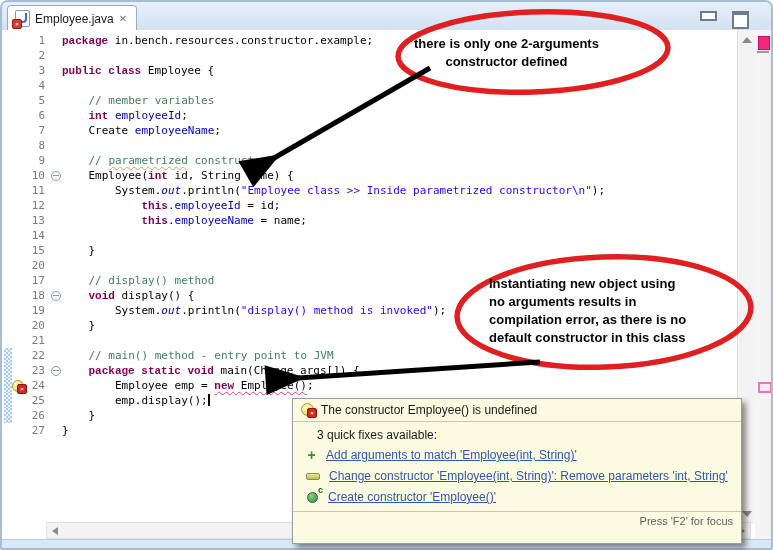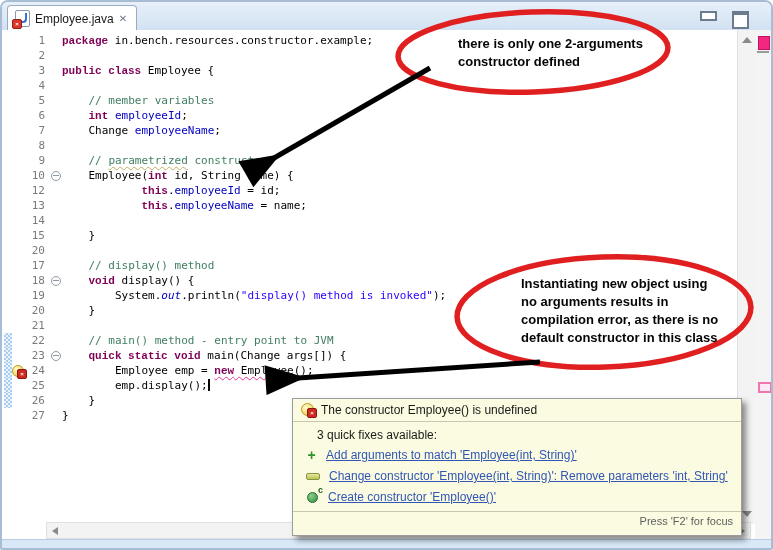--- a/index.html
+++ b/index.html
@@ -67,21 +67,21 @@
   .tooltip{position:absolute;left:292px;top:398px;width:448px;z-index:50;background:#fbfbe1;border:1px solid #9c9c9c;box-shadow:4px 4px 6px rgba(0,0,0,.45);font-size:12px;color:#1a1a1a;}
   .tt-header{display:flex;align-items:flex-start;gap:7px;padding:4px 8px;border-bottom:1px solid #c8c8b2;}
   .tt-bulb{position:relative;width:11px;height:11px;flex:none;border:1px solid #b99a1e;border-radius:50%;background:radial-gradient(circle at 35% 30%,#fffbd2,#ecc92e);}
   .tt-count{margin:6px 24px 2px;}
   .fix-row{display:flex;align-items:center;gap:8px;margin:6px 0 7px 12px;}
   .fix-link{color:#3156b5;text-decoration:underline;cursor:pointer;}
   .fx-plus{width:13px;text-align:center;color:#2f9331;font-weight:bold;font-size:14px;line-height:12px;}
   .fx-minus{width:12px;height:5px;background:linear-gradient(#e6e89a,#b9c355);border:1px solid #8a9440;border-radius:2px;margin:0 1px;}
   .fx-create{position:relative;width:9px;height:9px;border-radius:50%;background:radial-gradient(circle at 35% 30%,#8ecf8e,#2f8f3f);border:1px solid #1f6f2f;margin:0 2px;}
   .fx-create .sup-c{position:absolute;top:-7px;right:-6px;font-size:9px;font-weight:bold;color:#19641f;line-height:9px;}
-  .tt-footer{border-top:1px solid #c8c8b2;padding:3px 8px 8px;text-align:right;color:#5f5f5f;font-size:11px;}
+  .tt-footer{border-top:1px solid #c8c8b2;padding:3px 8px 16px;text-align:right;color:#5f5f5f;font-size:11px;}
 </style>
 </head>
 <body>
 
 <div id="frame">
 
   <div class="tabbar">
     <div class="tab">
       <span class="java-icon">
           <span class="mini-x">×</span>
@@ -135,21 +135,21 @@
           <span class="gut-ann"></span>
           <span class="gut-num">6</span>
           <span class="gut-fold"></span>
           <span class="code-text"><span class="pln">    </span><span class="kw">int</span><span class="pln"> </span><span class="fld">employeeId</span><span class="pln">;</span></span>
         </div>
         <div class="line-row">
           <span class="gut-diff"></span>
           <span class="gut-ann"></span>
           <span class="gut-num">7</span>
           <span class="gut-fold"></span>
-          <span class="code-text"><span class="pln">    Change </span><span class="fld">employeeName</span><span class="pln">;</span></span>
+          <span class="code-text"><span class="pln">    Create </span><span class="fld">employeeName</span><span class="pln">;</span></span>
         </div>
         <div class="line-row">
           <span class="gut-diff"></span>
           <span class="gut-ann"></span>
           <span class="gut-num">8</span>
           <span class="gut-fold"></span>
           <span class="code-text"></span>
         </div>
         <div class="line-row">
           <span class="gut-diff"></span>
@@ -163,20 +163,27 @@
           <span class="gut-ann"></span>
           <span class="gut-num">10</span>
           <span class="gut-fold">
             <span class="fold-circle"></span>
           </span>
           <span class="code-text"><span class="pln">    Employee(</span><span class="kw">int</span><span class="pln"> id, String name) {</span></span>
         </div>
         <div class="line-row">
           <span class="gut-diff"></span>
           <span class="gut-ann"></span>
+          <span class="gut-num">11</span>
+          <span class="gut-fold"></span>
+          <span class="code-text"><span class="pln">        System.</span><span class="fldi">out</span><span class="pln">.println(</span><span class="str">"Employee class &gt;&gt; Inside parametrized constructor\n"</span><span class="pln">);</span></span>
+        </div>
+        <div class="line-row">
+          <span class="gut-diff"></span>
+          <span class="gut-ann"></span>
           <span class="gut-num">12</span>
           <span class="gut-fold"></span>
           <span class="code-text"><span class="pln">            </span><span class="kw">this</span><span class="pln">.</span><span class="fld">employeeId</span><span class="pln"> = id;</span></span>
         </div>
         <div class="line-row">
           <span class="gut-diff"></span>
           <span class="gut-ann"></span>
           <span class="gut-num">13</span>
           <span class="gut-fold"></span>
           <span class="code-text"><span class="pln">            </span><span class="kw">this</span><span class="pln">.</span><span class="fld">employeeName</span><span class="pln"> = name;</span></span>
@@ -246,21 +253,21 @@
           <span class="gut-fold"></span>
           <span class="code-text"><span class="pln">    </span><span class="com">// main() method - entry point to JVM</span></span>
         </div>
         <div class="line-row">
           <span class="gut-diff hatched"></span>
           <span class="gut-ann"></span>
           <span class="gut-num">23</span>
           <span class="gut-fold">
             <span class="fold-circle"></span>
           </span>
-          <span class="code-text"><span class="pln">    </span><span class="kw">quick static void</span><span class="pln"> main(Change args[]) {</span></span>
+          <span class="code-text"><span class="pln">    </span><span class="kw">package static void</span><span class="pln"> main(Change args[]) {</span></span>
         </div>
         <div class="line-row">
           <span class="gut-diff hatched"></span>
           <span class="gut-ann">
             <span class="err-bulb">
               <span class="err-badge">×</span>
             </span>
           </span>
           <span class="gut-num">24</span>
           <span class="gut-fold"></span>
@@ -314,25 +321,25 @@
     <marker id="ah" markerWidth="9" markerHeight="8" refX="1.5" refY="3" orient="auto">
       <path d="M8,0 L0,3 L8,6 z" fill="#000"></path>
     </marker>
   </defs>
   <ellipse cx="533" cy="52" rx="135" ry="40" transform="rotate(-2 533 52)" fill="none" stroke="#e02020" stroke-width="5.5"></ellipse>
   <ellipse cx="604" cy="312" rx="147" ry="55" transform="rotate(-2 604 312)" fill="none" stroke="#e02020" stroke-width="5.5"></ellipse>
   <line x1="430" y1="68" x2="274" y2="158" stroke="#000" stroke-width="5" marker-end="url(#ah)"></line>
   <line x1="540" y1="362" x2="298" y2="378" stroke="#000" stroke-width="5" marker-end="url(#ah)"></line>
 </svg>
 
-<div class="callout-text" style="left:458px;top:35px;">
+<div class="callout-text" style="left:414px;top:35px;text-align:center;">
     <div>there is only one 2-arguments</div>
     <div>constructor defined</div>
   </div>
-<div class="callout-text" style="left:489px;top:275px;margin-left:32px;">
+<div class="callout-text" style="left:489px;top:275px;">
     <div>Instantiating new object using</div>
     <div>no arguments results in</div>
     <div>compilation error, as there is no</div>
     <div>default constructor in this class</div>
   </div>
 
 <div class="tooltip">
   <div class="tt-header">
     <span class="tt-bulb">
         <span class="err-badge">×</span>

